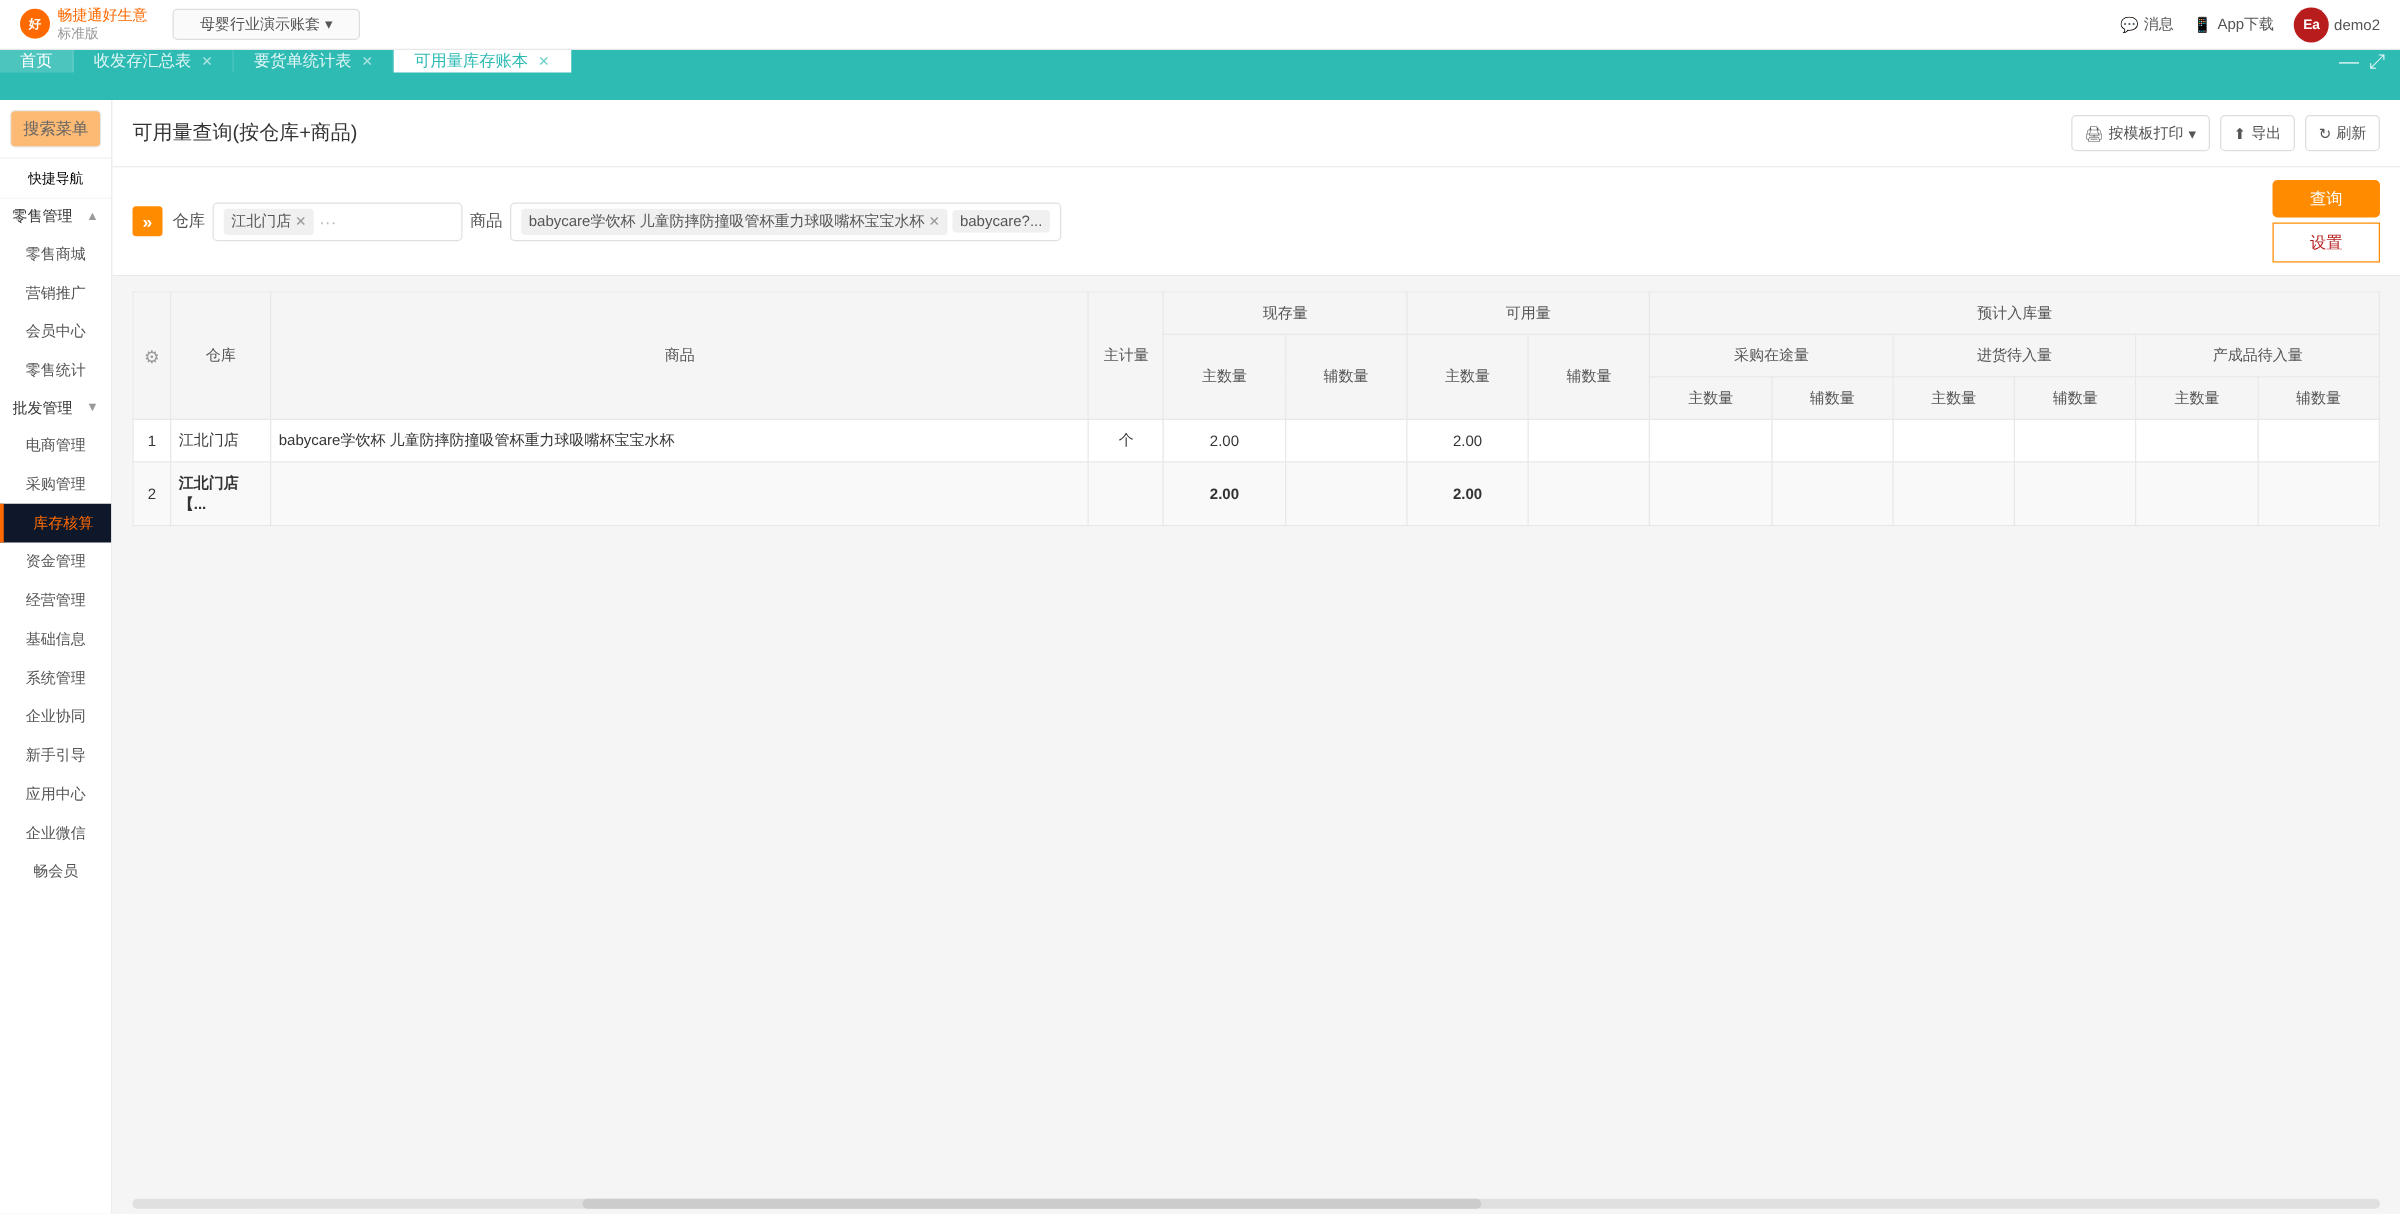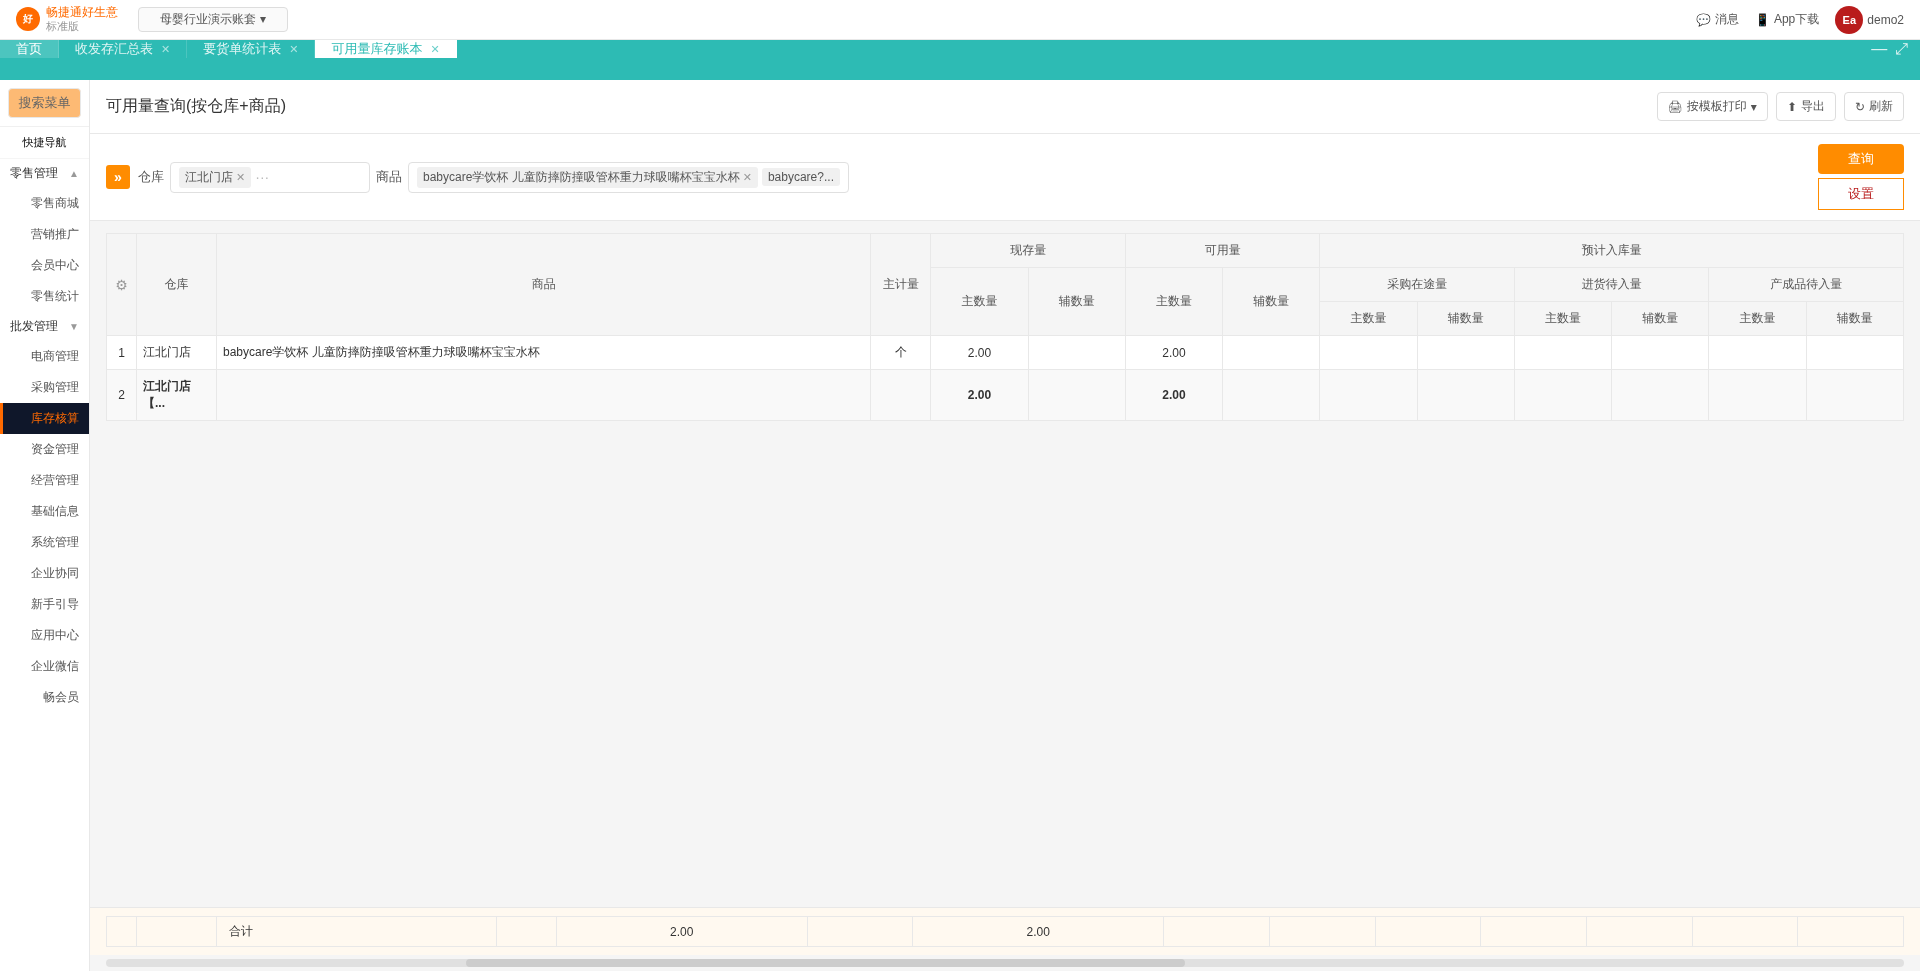--- a/index.html
+++ b/index.html
@@ -30,21 +30,21 @@
     
     .main-layout { display: flex; flex: 1; overflow: hidden; }
 
     
     .sidebar { width: 90px; background: #fff; border-right: 1px solid #e8e8e8; display: flex; flex-direction: column; flex-shrink: 0; overflow-y: auto; }
     .sidebar-search { padding: 8px; border-bottom: 1px solid #f0f0f0; }
     .sidebar-search-btn { width: 100%; padding: 5px; background: #fdba74; border: 1px solid #e8e8e8; border-radius: 4px; font-size: 13px; color: #666; cursor: pointer; text-align: center; }
     .sidebar-nav-item { display: flex; align-items: center; justify-content: center; padding: 8px 4px; font-size: 11px; color: #000000; cursor: pointer; text-align: center; border-bottom: 1px solid #f5f5f5; }
     .sidebar-section-header { display: flex; align-items: center; justify-content: space-between; padding: 6px 10px; font-size: 12px; color: #333; cursor: pointer; font-weight: 500; }
     .sidebar-section-header .arrow { font-size: 10px; color: #999; }
-    .sidebar-section-item { padding: 7px 10px; font-size: 12px; color: #555; cursor: pointer; text-align: right; }
+    .sidebar-section-item { padding: 7px 10px; font-size: 12px; color: #555; cursor: pointer; text-align: center; }
     .sidebar-section-item.active { background: #0f172a; color: #ff6a00; border-left: 3px solid #ff6a00; padding-left: 19px; }
 
     
     .content { flex: 1; overflow-y: auto; background: #f5f5f5; display: flex; flex-direction: column; }
     .page-header { background: #fff; padding: 12px 16px; border-bottom: 1px solid #e8e8e8; display: flex; align-items: center; justify-content: space-between; flex-shrink: 0; gap: 44px; }
     .page-title { font-size: 16px; font-weight: 500; color: #333; }
     .page-actions { display: flex; align-items: center; gap: 8px; }
     .page-action-btn { display: flex; align-items: center; gap: 4px; padding: 5px 10px; border: 1px solid #ddd; border-radius: 4px; font-size: 12px; color: #555; cursor: pointer; background: #fff; }
 
     
@@ -283,42 +283,20 @@
             <td></td>
             <td></td>
             <td></td>
             <td></td>
             <td></td>
           </tr>
         </tbody>
       </table>
     </div>
 
-    <div class="total-row">
-      <table class="total-table">
-        <tbody>
-            <tr>
-          <td style="width:30px; background:#fff9f0; border:1px solid #e8e8e8;"></td>
-          <td style="width:80px; background:#fff9f0; border:1px solid #e8e8e8;"></td>
-          <td class="label-cell">合计</td>
-          <td style="width:60px; background:#fff9f0; border:1px solid #e8e8e8;"></td>
-          <td class="value-cell">2.00</td>
-          <td style="background:#fff9f0; border:1px solid #e8e8e8;"></td>
-          <td class="value-cell">2.00</td>
-          <td style="background:#fff9f0; border:1px solid #e8e8e8;"></td>
-          <td style="background:#fff9f0; border:1px solid #e8e8e8;"></td>
-          <td style="background:#fff9f0; border:1px solid #e8e8e8;"></td>
-          <td style="background:#fff9f0; border:1px solid #e8e8e8;"></td>
-          <td style="background:#fff9f0; border:1px solid #e8e8e8;"></td>
-          <td style="background:#fff9f0; border:1px solid #e8e8e8;"></td>
-          <td style="background:#fff9f0; border:1px solid #e8e8e8;"></td>
-        </tr>
-      </tbody>
-        </table>
-    </div>
 
     <div class="scroll-bar-area">
       <div class="scroll-bar-track">
         <div class="scroll-bar-thumb"></div>
       </div>
     </div>
 
   </div>
 </div>
 

